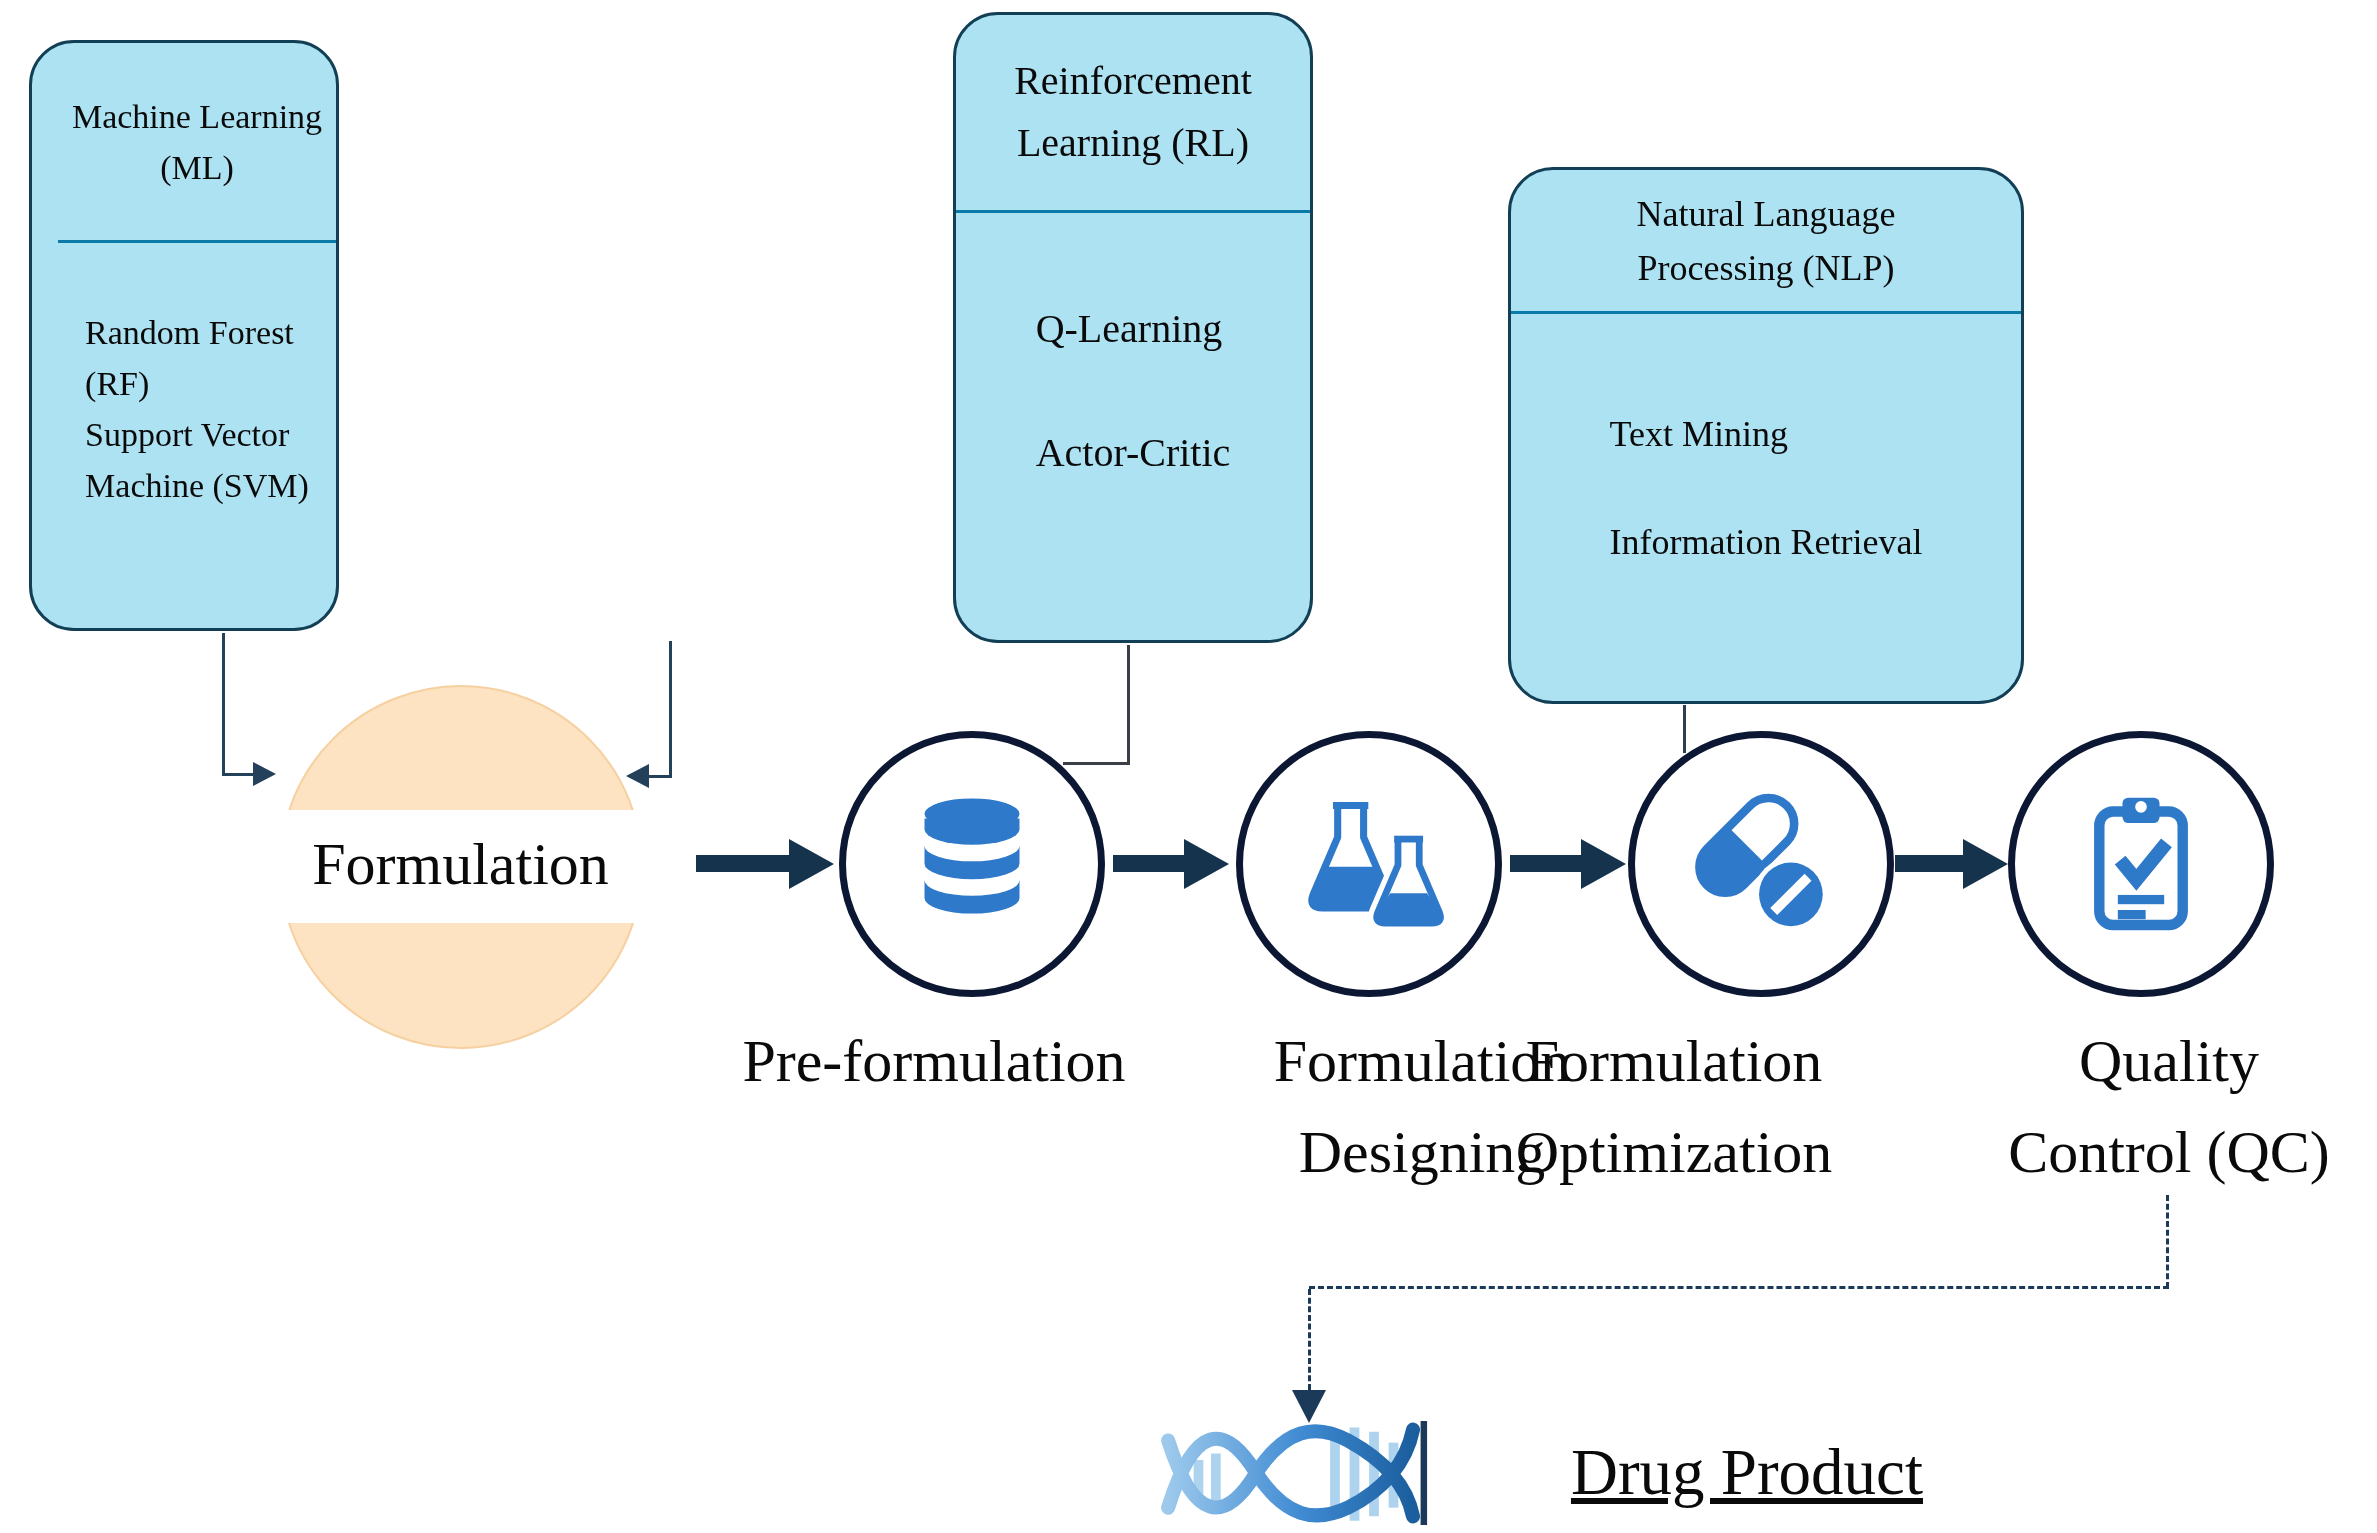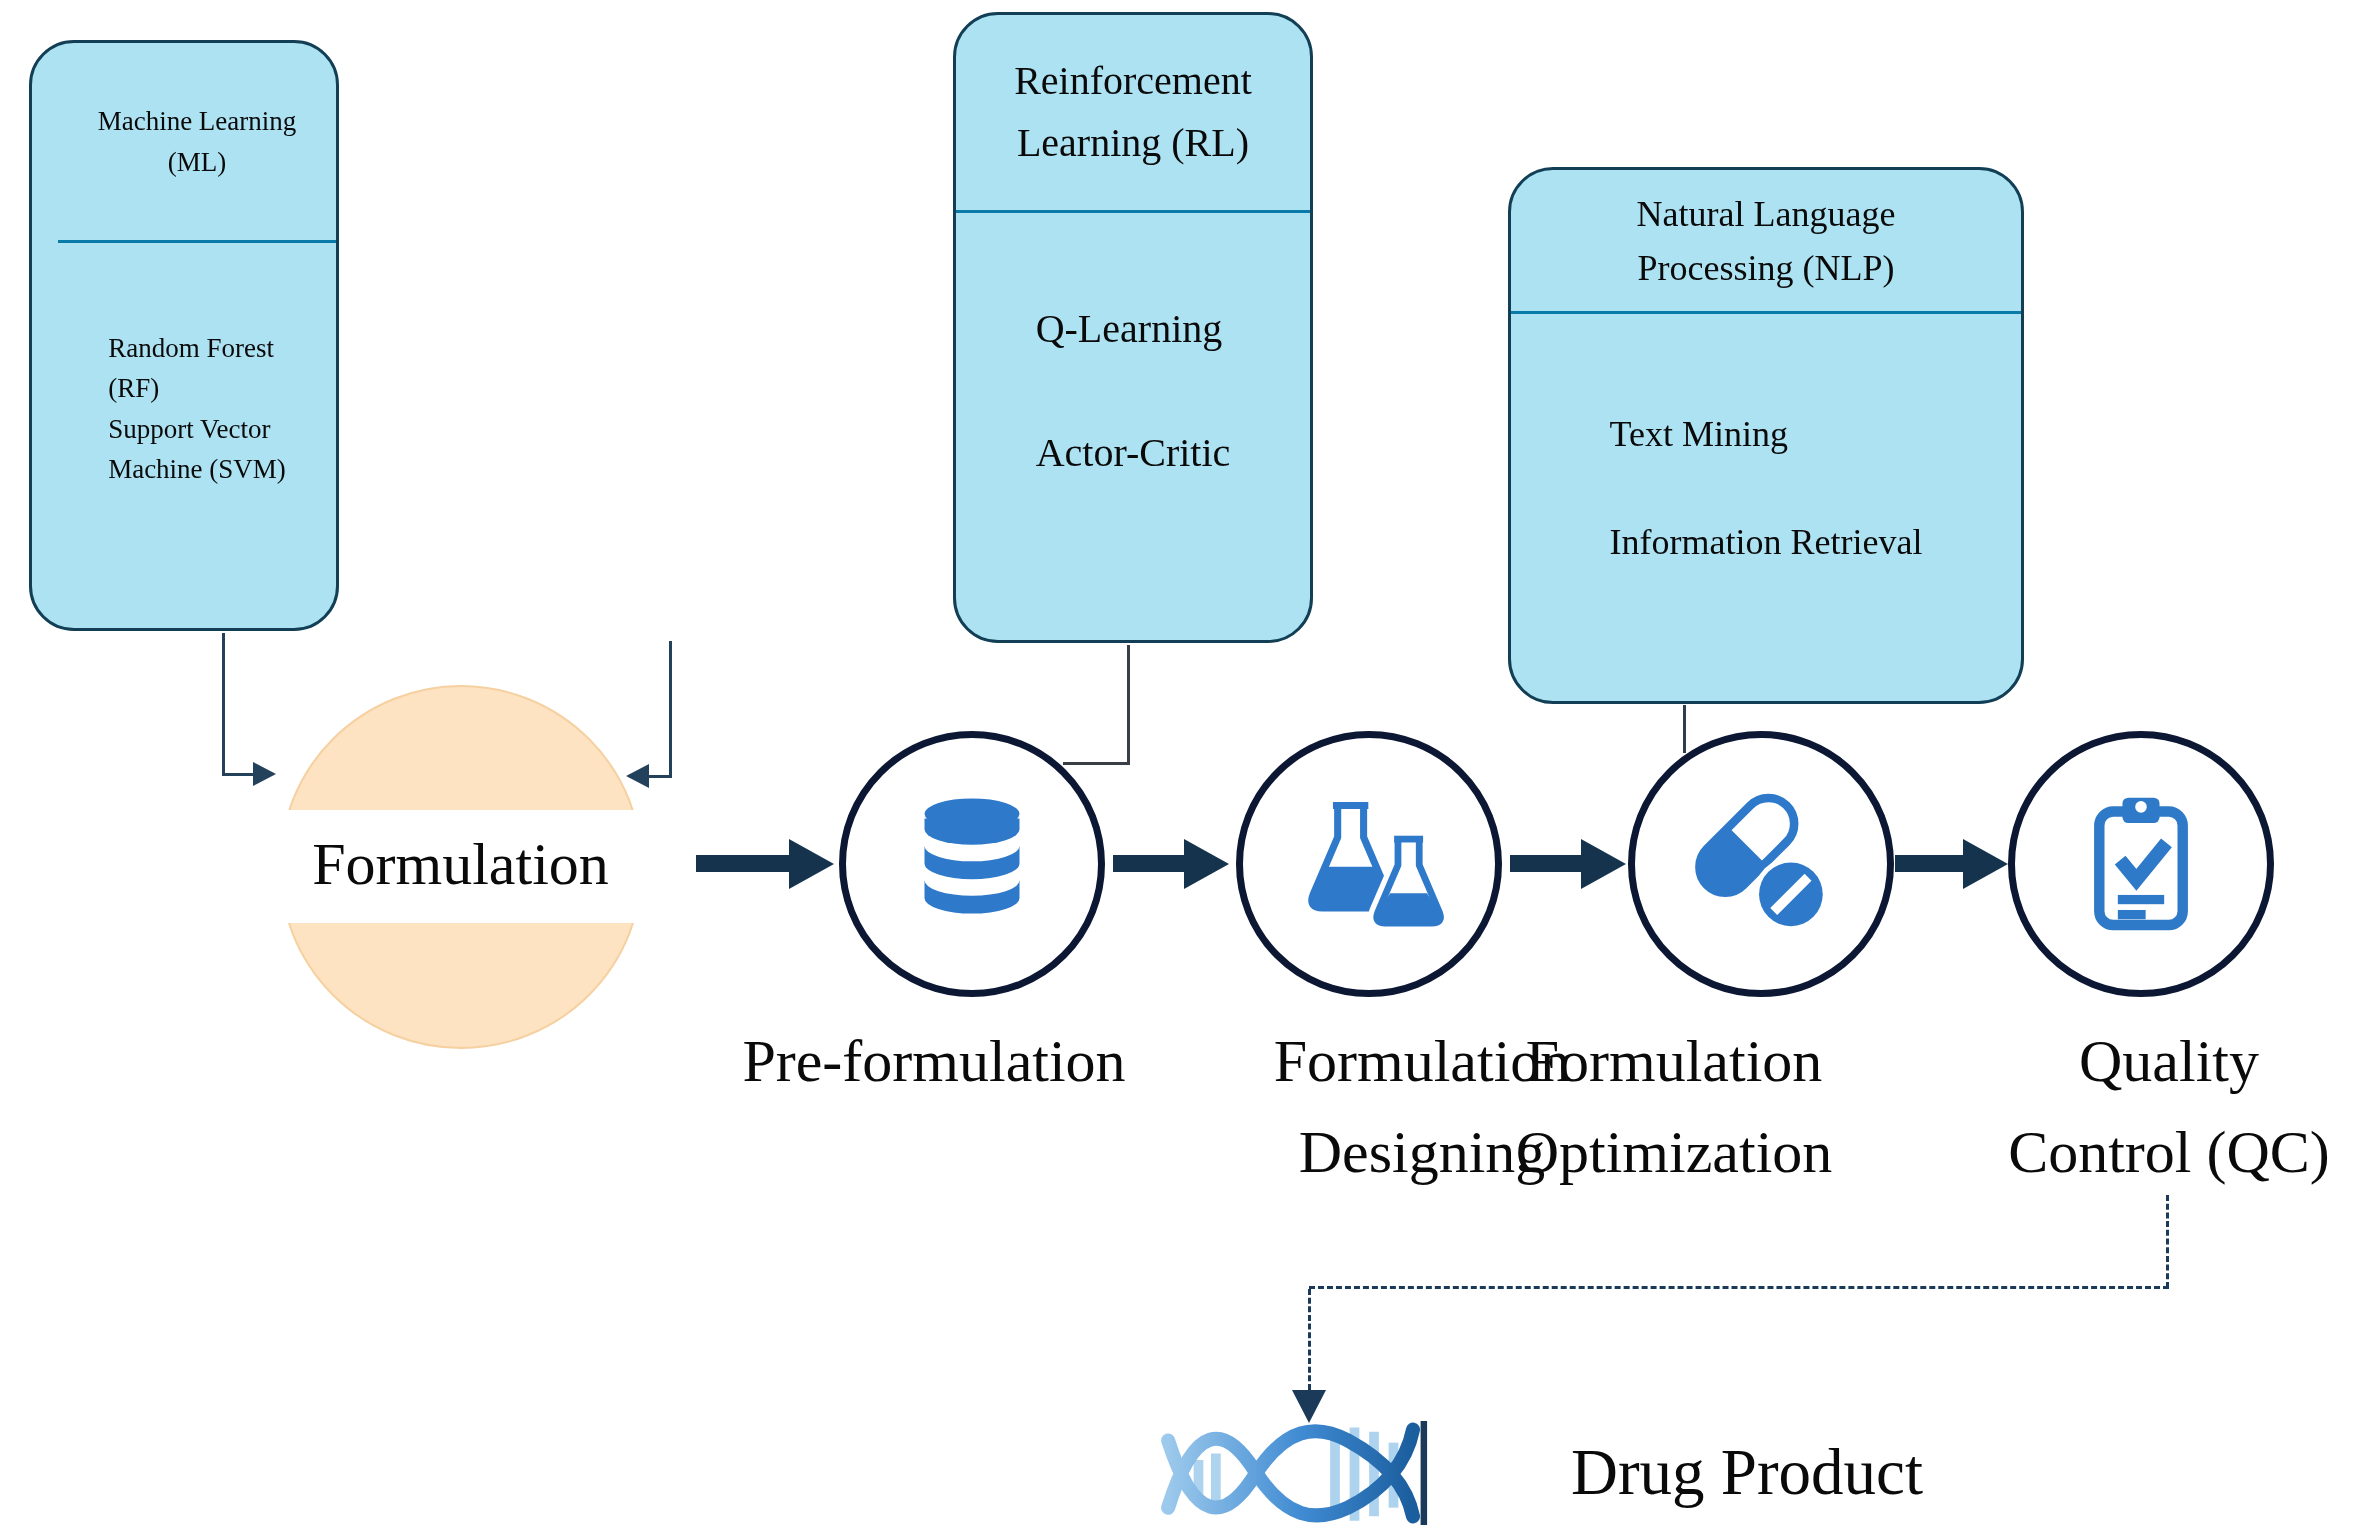--- a/index.html
+++ b/index.html
@@ -10,21 +10,21 @@
     --arrow:#16334e;--thin:#24415c;--hub-fill:#fde3c1;--icon-blue:#2e79c9;--dash:#1b3a5a;
   }
   .abs{position:absolute;}
   
   .mbox{position:absolute;background:var(--box-fill);border:3.1px solid var(--box-border);
         border-radius:45px;display:flex;flex-direction:column;box-sizing:border-box;}
   .mbox-header{display:flex;align-items:center;justify-content:center;text-align:center;
         border-bottom:3.1px solid var(--divider);white-space:pre-line;}
   .mbox-body{flex:1;display:flex;align-items:center;justify-content:center;text-align:left;
         white-space:pre-line;border-radius:22px;}
-  .fs44{font-size:27px;line-height:1.5;margin-left:26px;}
+  .fs44{font-size:34px;line-height:1.5;margin-left:26px;}
   .fs52{font-size:40px;line-height:1.55;}
   .fs46{font-size:36px;line-height:1.5;}
   
   .hub-circle{position:absolute;left:279px;top:685px;width:364px;height:364px;border-radius:50%;
         background:var(--hub-fill);border:2.3px solid #f6d0a0;box-sizing:border-box;}
   .hub-band{position:absolute;left:273px;top:810px;width:378px;height:113px;background:#ffffff;}
   .hub-label{position:absolute;left:267px;top:830px;width:387px;font-size:60px;text-align:center;}
   
   .stage-circle{position:absolute;width:266px;height:266px;border-radius:50%;background:#ffffff;
         border:7px solid var(--circle-border);box-sizing:border-box;
@@ -39,21 +39,21 @@
   .gray{background:#3a3f46;}
   .ahead-r{position:absolute;width:0;height:0;border-top:12.4px solid transparent;
         border-bottom:12.4px solid transparent;border-left:23px solid var(--thin);}
   .ahead-l{position:absolute;width:0;height:0;border-top:12.4px solid transparent;
         border-bottom:12.4px solid transparent;border-right:23px solid var(--thin);}
   
   .dash-v{position:absolute;border-left:3.9px dashed var(--dash);}
   .dash-h{position:absolute;border-top:3.9px dashed var(--dash);}
   .dash-head{position:absolute;width:0;height:0;border-left:17px solid transparent;
         border-right:17px solid transparent;border-top:33px solid var(--dash);}
-  .outlabel{position:absolute;left:1499px;top:1435px;width:496px;font-size:65px;text-align:center;}
+  .outlabel{position:absolute;left:1499px;top:1435px;width:496px;font-size:65px;text-align:center;text-decoration:underline;}
 </style>
 </head>
 <body>
 
 <div id="canvas">
 
   <div class="mbox" style="left:29px;top:40px;width:310px;height:591px;">
     <div class="mbox-header fs44" style="height:197px;">Machine Learning
 (ML)</div>
     <div class="mbox-body fs44" style="padding-bottom:54px;">Random Forest

